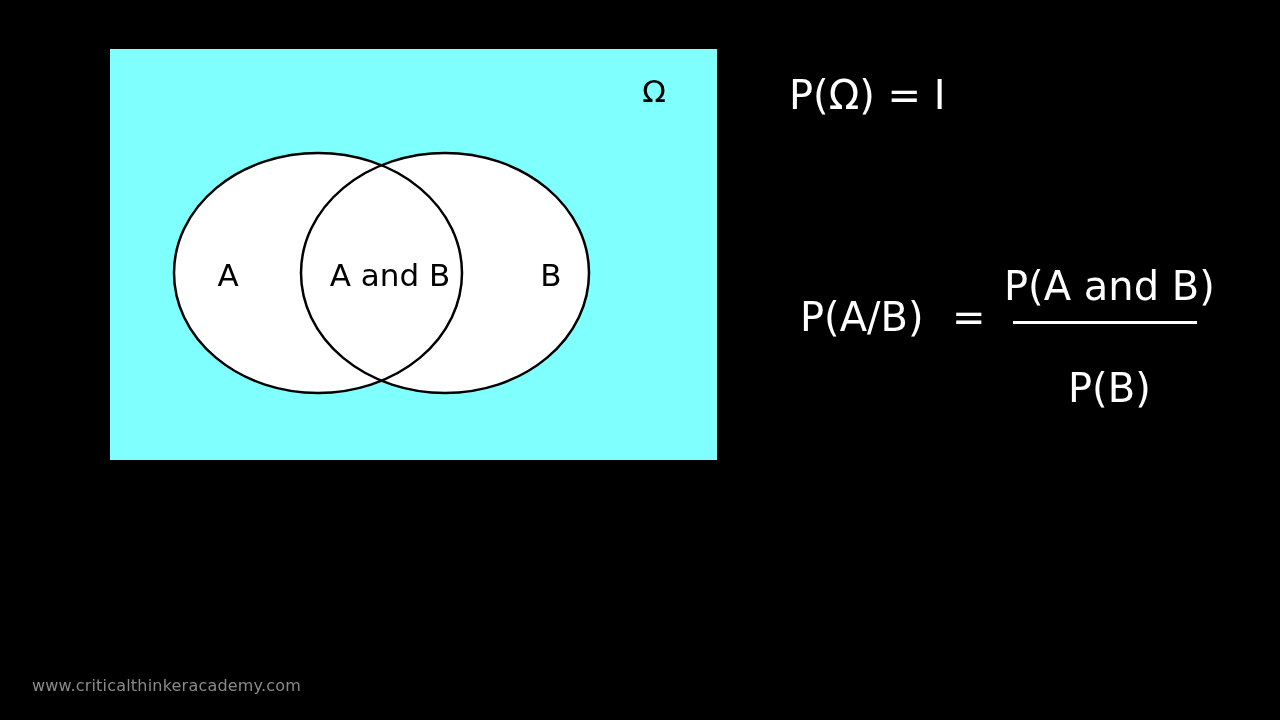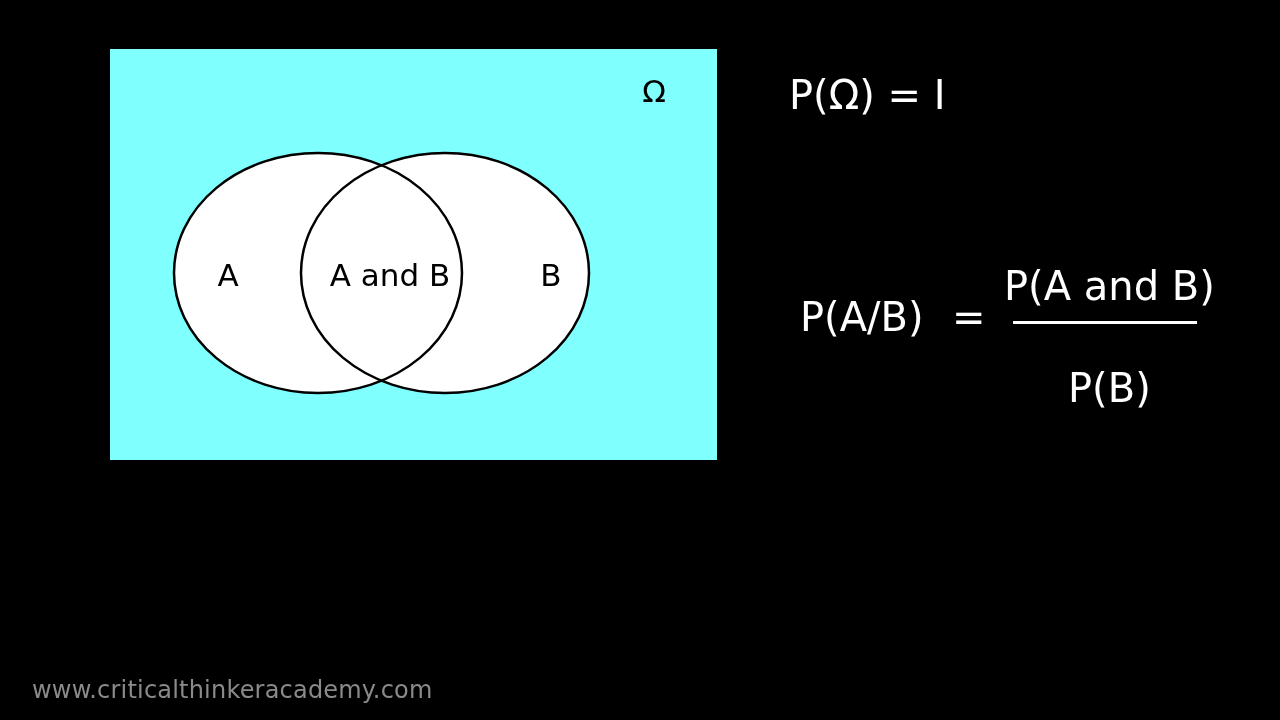--- a/index.html
+++ b/index.html
@@ -41,21 +41,21 @@
       position: absolute;
       background: #ffffff;
       height: 3px;
     }
     .watermark {
       position: absolute;
       left: 32px;
       top: 676px;
       color: #8a8a8a;
       font-family: "DejaVu Sans", "Liberation Sans", sans-serif;
-      font-size: 24px;
+      font-size: 16px;
       letter-spacing: 0.2px;
       white-space: nowrap;
     }
   </style>
 </head>
 <body>
 
 <div class="stage">
 
   <svg class="venn-svg" viewBox="0 0 1280 720" xmlns="http://www.w3.org/2000/svg">

